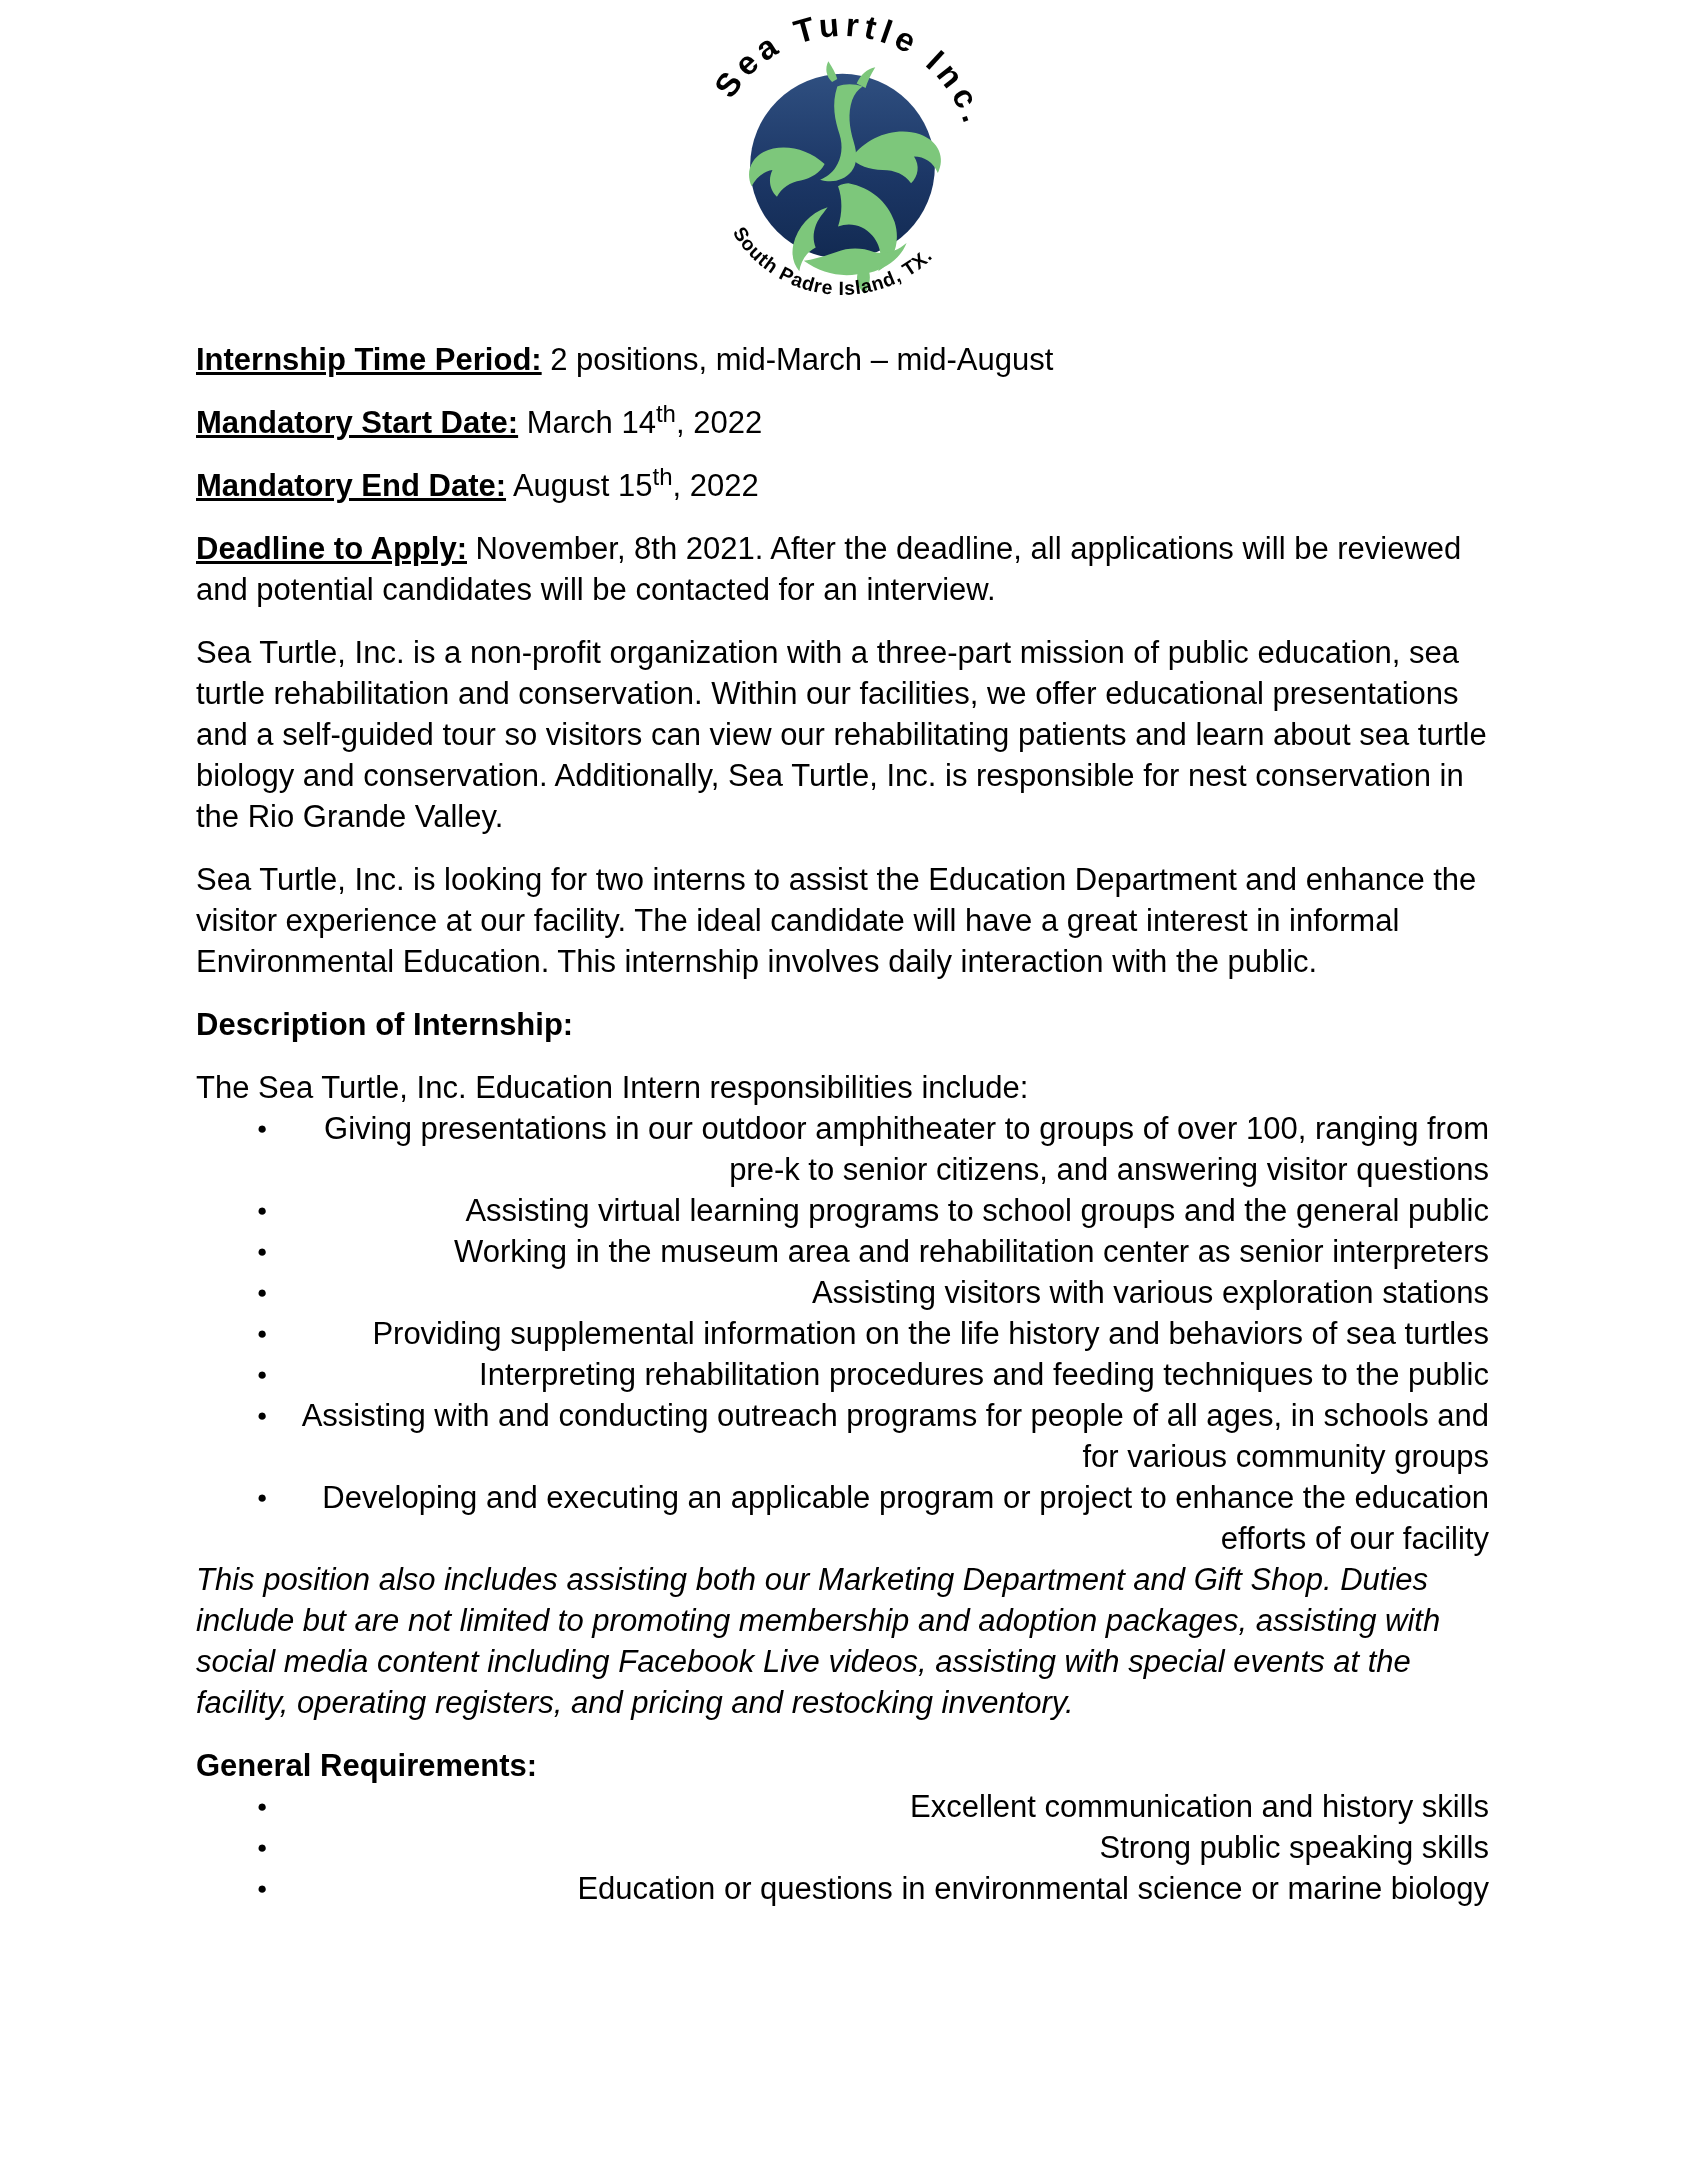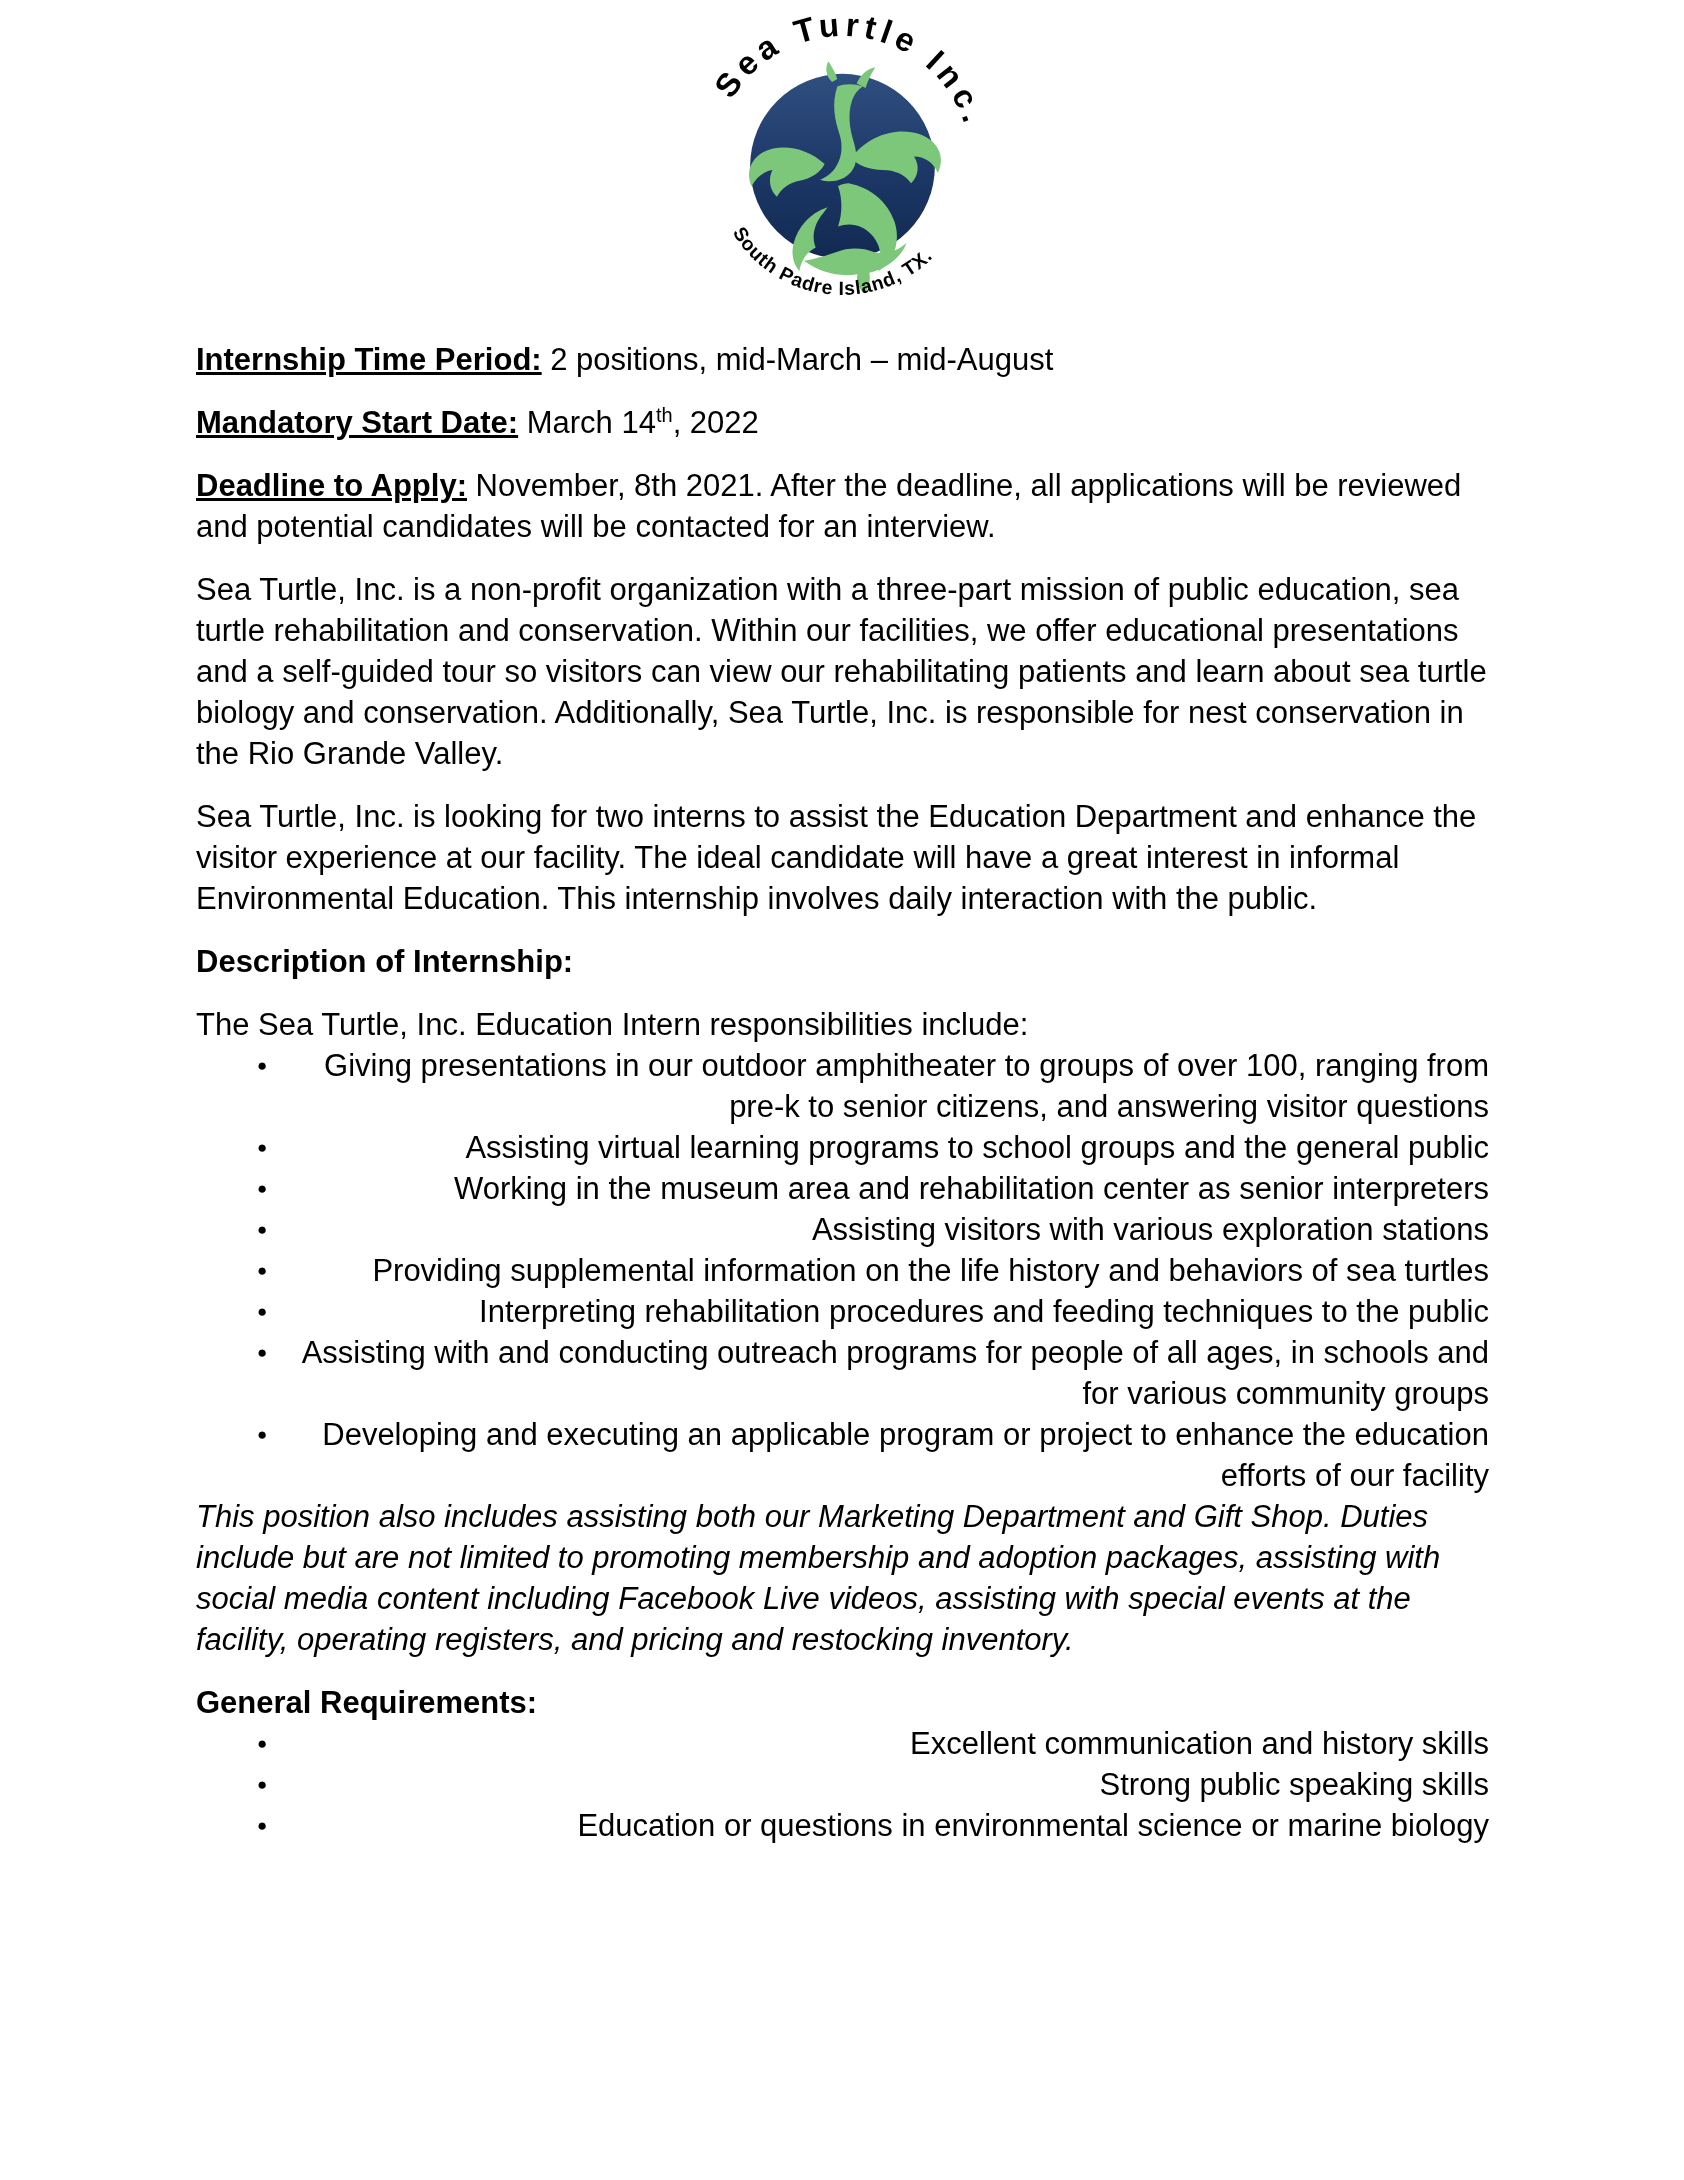--- a/index.html
+++ b/index.html
@@ -22,21 +22,21 @@
     margin-bottom: 25.6px;
   }
   .logo-svg { width: 303px; height: 298px; display: block; }
   .arc-top   { font-size: 44px; font-weight: bold; letter-spacing: 7px; }
   .arc-bottom{ font-size: 26px; font-weight: bold; letter-spacing: 1px; }
   p.meta-line, p.para { margin: 0 0 22px 0; }
   p.no-gap { margin-bottom: 0; }
   .gap-sm { margin-top: 20.4px; }
   .gap-lg { margin-top: 41px; font-style: italic; }
   strong { font-weight: bold; text-decoration: underline; }
-  sup { font-size: 20px; line-height: 0; vertical-align: super; }
+  sup { font-size: 24px; line-height: 0; vertical-align: super; }
   ul.blist { list-style: none; margin: 0; padding: 0; }
   ul.blist li {
     display: flex;
     align-items: flex-start;
   }
   .dot {
     flex: 0 0 44px;
     margin-left: 61px;
     font-size: 17px;
     line-height: 41px;
@@ -83,20 +83,21 @@
           <textPath href="#arcBottom" startOffset="50%">South Padre Island, TX.</textPath>
         </text>
       </g>
     </svg>
   </div>
 
   <p class="meta-line"><strong>Internship Time Period:</strong><span> 2 positions, mid-March – mid-August</span></p>
 
   <p class="meta-line"><strong>Mandatory Start Date:</strong><span>  March 14</span><sup>th</sup><span>, 2022</span></p>
 
+  <p class="meta-line"><strong>Mandatory End Date:</strong><span>  August 15</span><sup>th</sup><span>, 2022</span></p>
 
   <p class="para"><strong>Deadline to Apply:</strong><span> November, 8th 2021. After the deadline, all applications will be reviewed and potential candidates will be contacted for an interview.</span></p>
 
   <p class="para">Sea Turtle, Inc. is a non-profit organization with a three-part mission of public education, sea turtle rehabilitation and conservation. Within our facilities, we offer educational presentations and a self-guided tour so visitors can view our rehabilitating patients and learn about sea turtle biology and conservation. Additionally, Sea Turtle, Inc. is responsible for nest conservation in the Rio Grande Valley.</p>
 
   <p class="para">Sea Turtle, Inc. is looking for two interns to assist the Education Department and enhance the visitor experience at our facility. The ideal candidate will have a great interest in informal Environmental Education. This internship involves daily interaction with the public.</p>
 
   <p class="para bold-head gap-sm">Description of Internship:</p>
 
   <p class="para no-gap">The Sea Turtle, Inc. Education Intern responsibilities include:</p>

